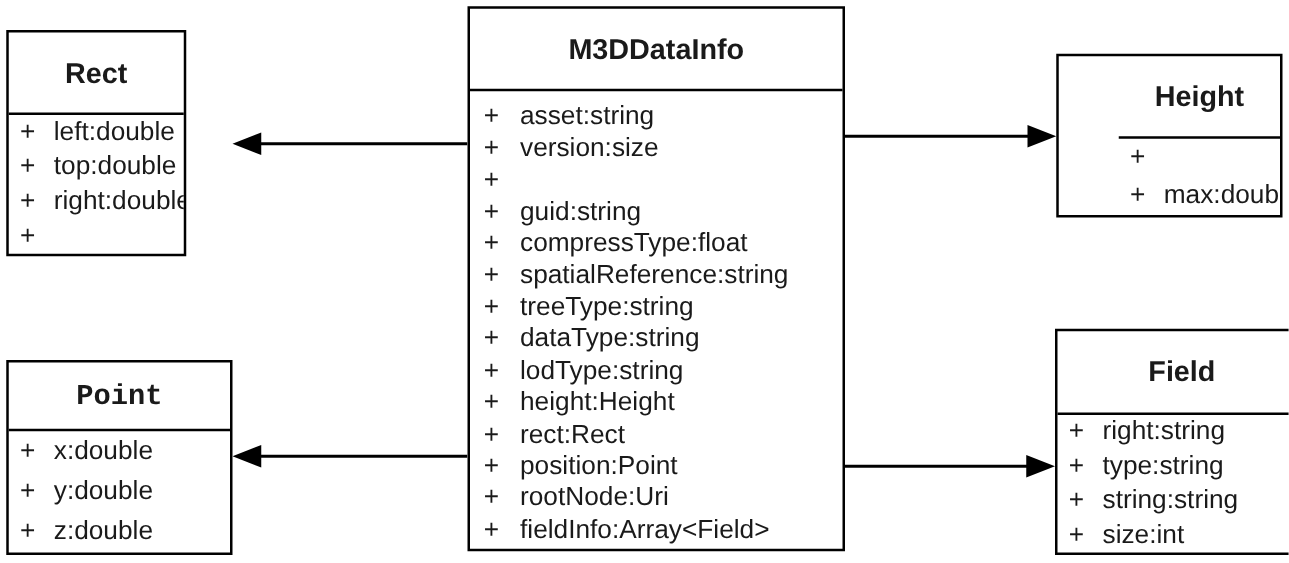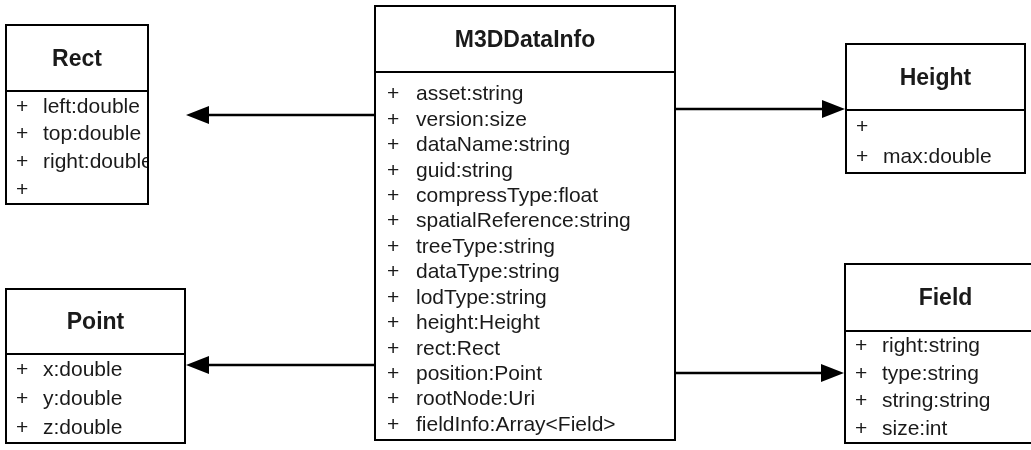--- a/index.html
+++ b/index.html
@@ -58,24 +58,24 @@
   }
   .vis {
     box-sizing: border-box;
     width: 36px;
     padding-left: 9px;
     flex-shrink: 0;
   }
   
   #box-rect   { left: 5px;   top: 24px;  width: 144px; height: 181px; }
   #box-m3d    { left: 374px; top: 5px;   width: 302px; height: 436px; }
-  #box-height { left: 845px; top: 43px;  width: 181px; height: 131px; }
+  #box-height { left: 845px; top: 43px;  width: 181px; height: 131px; padding-left: 48px; }
   #box-point  { left: 5px;   top: 288px; width: 181px; height: 156px; }
   #box-field  { left: 844px; top: 263px; width: 203px; height: 181px; }
-  #box-point .class-title { height: 65px; }
+  #box-point .class-title { height: 55px; font-family: Liberation Mono, monospace; }
   #box-field .class-title { height: 67px; }
   #box-m3d .class-attrs   { padding: 8px 0 2px 0; }
   #box-m3d .vis           { width: 40px; padding-left: 11px; }
   .arrow-line { stroke: #000000; stroke-width: 2.5; }
   .arrow-head { fill: #000000; stroke: none; }
 </style>
 </head>
 <body>
 
 <div class="canvas">
@@ -126,21 +126,20 @@
       <div class="attr-row">
         <span class="vis">+</span>
         <span class="attr">asset:string</span>
       </div>
       <div class="attr-row">
         <span class="vis">+</span>
         <span class="attr">version:size</span>
       </div>
       <div class="attr-row">
         <span class="vis">+</span>
-        <span class="attr">dataName:string</span>
       </div>
       <div class="attr-row">
         <span class="vis">+</span>
         <span class="attr">guid:string</span>
       </div>
       <div class="attr-row">
         <span class="vis">+</span>
         <span class="attr">compressType:float</span>
       </div>
       <div class="attr-row">

